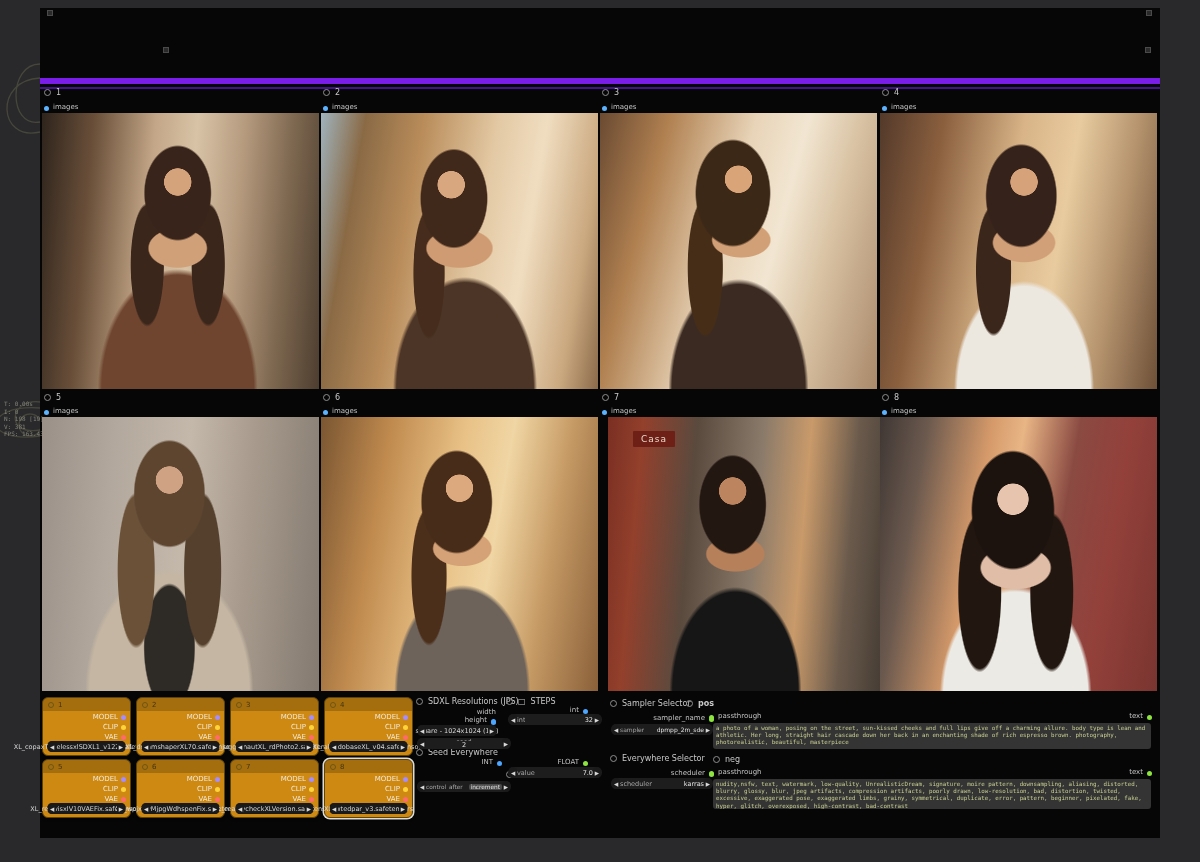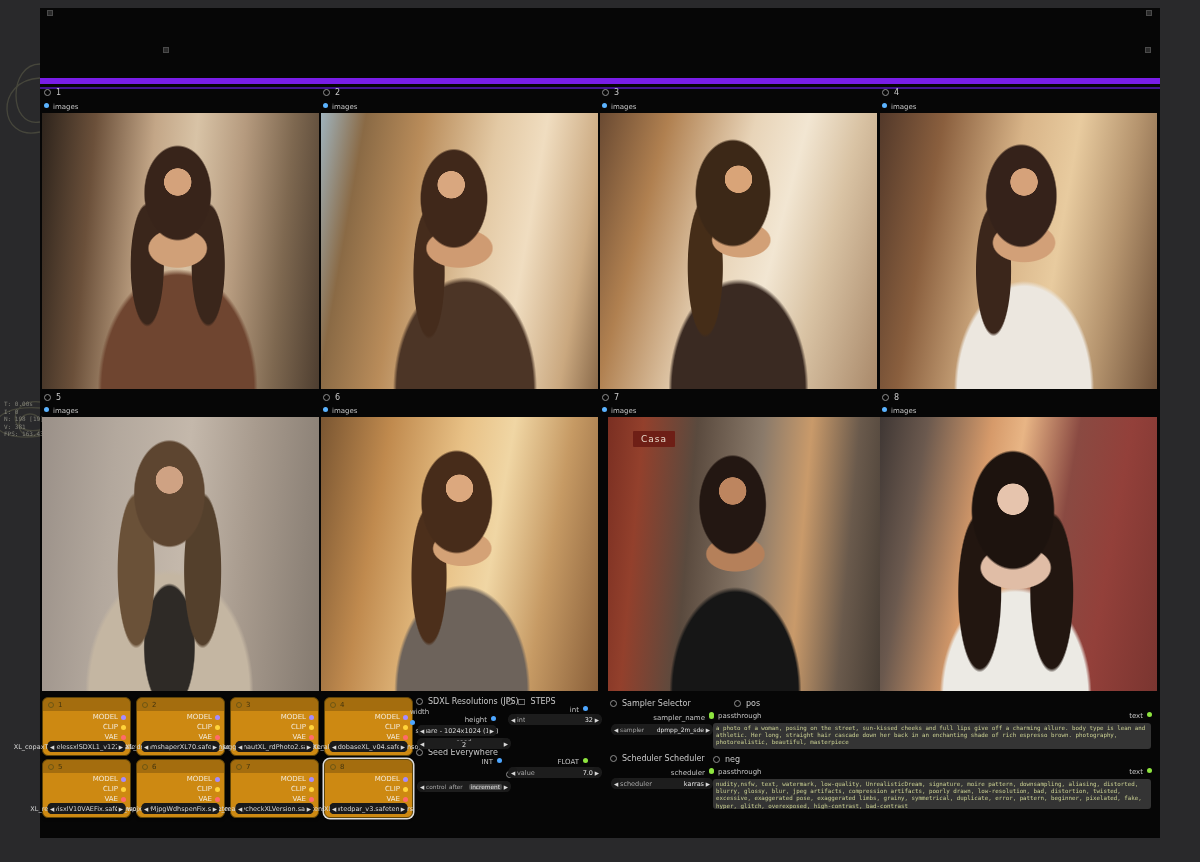--- a/index.html
+++ b/index.html
@@ -9,21 +9,21 @@
   .purple-bar{position:absolute;left:40px;top:78px;width:1120px;height:6px;background:#7a1de8;}
   .purple-bar2{position:absolute;left:40px;top:87px;width:1120px;height:2px;background:#42128f;}
   .mini{position:absolute;width:4px;height:4px;border:1px solid #4a4a4a;background:#2a2a2a;}
 
   
   .node-title{position:absolute;display:flex;align-items:center;gap:5px;color:#c9c9c9;font-size:8px;white-space:nowrap;}
   .ring-dot{width:5px;height:5px;border:1px solid #8f8f8f;border-radius:50%;flex:none;}
   .io-dot{width:5px;height:5px;border-radius:50%;flex:none;}
   .c-purple{background:#a58cff;} .c-yellow{background:#ffd43b;} .c-red{background:#ff6b6b;}
   .c-blue{background:#4da6ff;} .c-green{background:#8ee53f;} .c-lblue{background:#5bb3ff;}
-  .in-row,.pout{position:absolute;display:flex;align-items:flex-start;gap:4px;font-size:7px;color:#c2c2c2;white-space:nowrap;}
+  .in-row,.pout{position:absolute;display:flex;align-items:flex-end;gap:4px;font-size:7px;color:#c2c2c2;white-space:nowrap;}
   .pout{justify-content:flex-end;}
 
   
   .image-node{position:absolute;width:277px;}
   .photo{position:absolute;left:0;width:277px;overflow:hidden;}
   .sign{position:absolute;left:9%;top:5%;background:#6e1f16;color:#e8d9c9;font-size:9px;
         padding:3px 8px;letter-spacing:1px;border-radius:1px;}
 
   
   .ckpt-node{position:absolute;width:87px;height:57px;background:#cd8912;border:1px solid #5e4408;
@@ -504,34 +504,34 @@
     </div>
   <div class="widget" style="left:611px;top:724px;width:84px;font-size:6px;">
       <span class="arr l">◀</span>
       <span class="wl">sampler</span>
       <span class="wv">dpmpp_2m_sde</span>
       <span class="arr r">▶</span>
     </div>
 
   <div class="node-title" style="left:610px;top:754px;">
       <span class="ring-dot"></span>
-      <span>Scheduler Scheduler</span>
+      <span>Everywhere Selector</span>
     </div>
   <div class="pout" style="left:628px;top:769px;width:86px;">
       <span>scheduler</span>
       <span class="io-dot c-green"></span>
     </div>
   <div class="widget" style="left:611px;top:778px;width:84px;">
       <span class="arr l">◀</span>
       <span class="wl">scheduler</span>
       <span class="wv">karras</span>
       <span class="arr r">▶</span>
     </div>
 
-  <div class="node-title" style="left:734px;top:699px;">
+  <div class="node-title" style="left:686px;top:699px;font-weight:bold;">
       <span class="ring-dot"></span>
       <span>pos</span>
     </div>
   <div class="in-row" style="left:709px;top:712px;">
       <span class="io-dot c-green"></span>
       <span>passthrough</span>
     </div>
   <div class="pout" style="left:1096px;top:712px;width:56px;">
       <span>text</span>
       <span class="io-dot c-green"></span>

